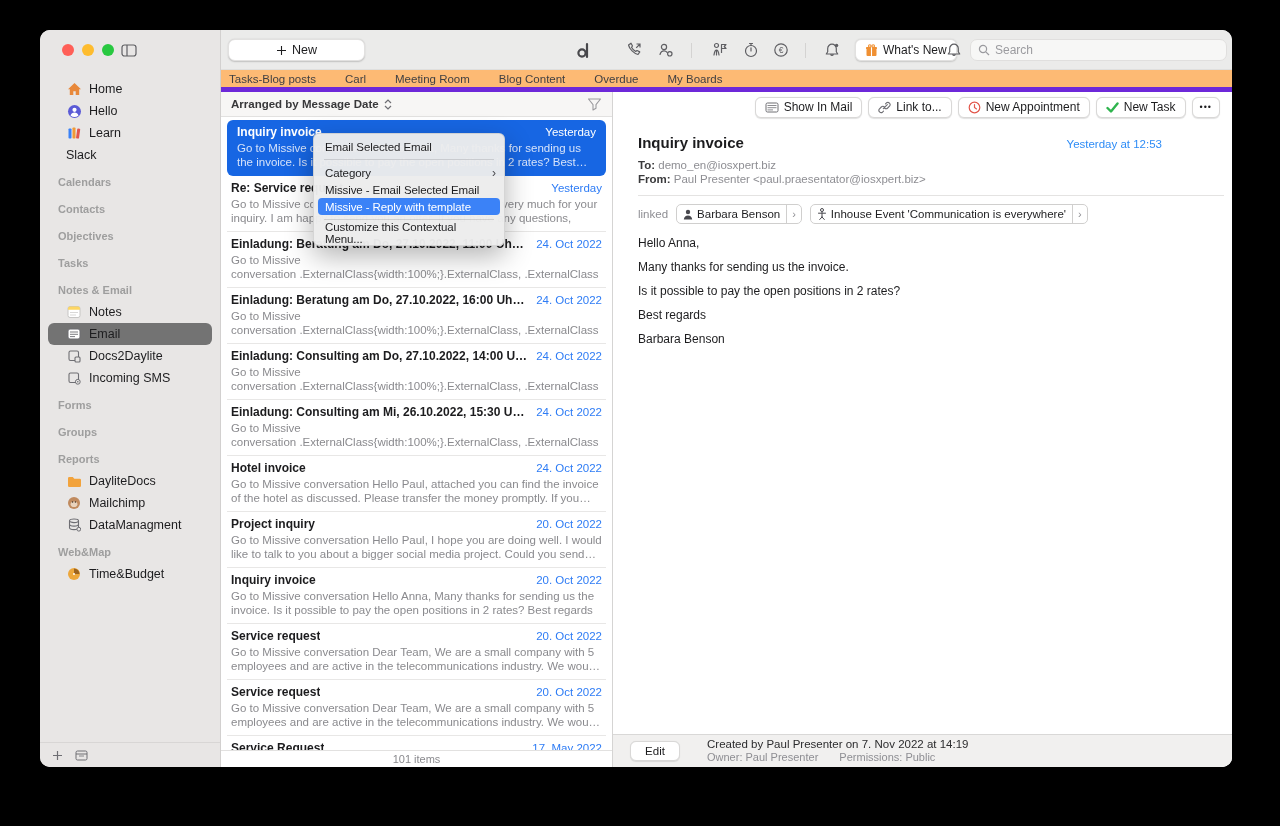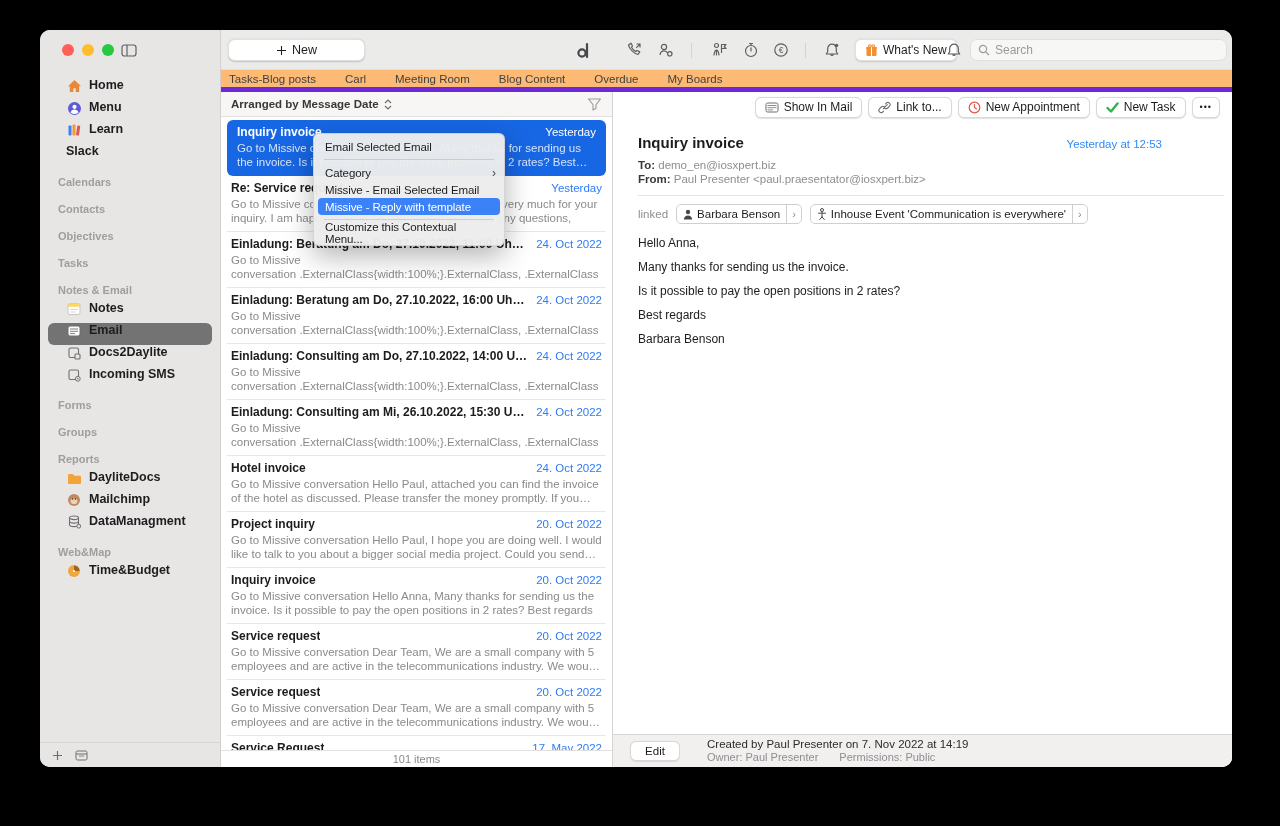--- a/index.html
+++ b/index.html
@@ -6,21 +6,21 @@
   html,body { width:1280px; height:826px; background:#000; font-family:"Liberation Sans", sans-serif; -webkit-font-smoothing:antialiased; }
   .window { position:absolute; left:40px; top:30px; width:1192px; height:737px; background:#fff; border-radius:10px; overflow:hidden; display:flex; box-shadow:0 25px 70px rgba(0,0,0,.7); }
 
   
   .sidebar { width:181px; background:#e8e6e5; border-right:1px solid #d2d0cf; position:relative; flex:none; }
   .traffic { display:flex; gap:8px; padding:14px 0 0 22px; }
   .tl { width:12px; height:12px; border-radius:50%; }
   .tl.red{background:#ff5f57;} .tl.yel{background:#febc2e;} .tl.grn{background:#28c840;}
   .sb-toggle { position:absolute; left:81px; top:14px; color:#5f5f63; }
   .sb-nav { margin-top:22px; }
-  .sb-item { display:flex; height:22px; padding-left:18px; font-size:12.5px; color:#1d1d1f; border-radius:6px; margin:0 8px;font-weight:bold; }
+  .sb-item { display:flex; align-items:center; height:22px; padding-left:18px; font-size:12.5px; color:#1d1d1f; border-radius:6px; margin:0 8px; }
   .sb-item.sel { background:#737373; }
   .sb-icon { width:16px; height:16px; margin-right:7px; display:inline-flex; align-items:center; justify-content:center; flex:none; }
   .sb-item.noicon { padding-left:18px; }
   .sb-section { height:22px; margin-top:5px; display:flex; align-items:center; padding-left:18px; font-size:11px; font-weight:700; color:#9e9e9e; }
   .sb-bottom { position:absolute; left:0; right:0; bottom:0; height:25px; border-top:1px solid #d8d6d5; display:flex; align-items:center; gap:12px; padding-left:12px; color:#5f5f63; }
 
   
   .main { flex:1; display:flex; flex-direction:column; min-width:0; }
   .toolbar { height:40px; background:#ebebea; position:relative; flex:none; border-bottom:1px solid rgba(0,0,0,.05); }
   .new-btn { position:absolute; left:7px; top:9px; width:137px; height:22px; background:#fff; border:1px solid #e2e1e0; border-radius:7px; box-shadow:0 .5px 1.5px rgba(0,0,0,.18); display:flex; align-items:center; justify-content:center; gap:5px; font-size:12.5px; color:#1d1d1f; }
@@ -113,21 +113,21 @@
         <span>Home</span>
       </div>
       <div class="sb-item">
         <span class="sb-icon">
             <svg width="15" height="15" viewBox="0 0 15 15">
               <circle cx="7.5" cy="7.5" r="6.5" fill="#5b5bd6"></circle>
               <circle cx="7.5" cy="5.8" r="2.1" fill="#fff"></circle>
               <path d="M3.5 11.4c.6-2 2.1-3 4-3s3.4 1 4 3a6.5 6.5 0 01-8 0z" fill="#fff"></path>
             </svg>
           </span>
-        <span>Menu</span>
+        <span>Hello</span>
       </div>
       <div class="sb-item">
         <span class="sb-icon">
             <svg width="14" height="14" viewBox="0 0 14 14">
               <rect x="1.5" y="2.5" width="3" height="10" rx=".8" fill="#3b82f7"></rect>
               <rect x="5.5" y="1.5" width="3" height="11" rx=".8" fill="#f09a36"></rect>
               <rect x="9.7" y="2.5" width="3" height="10" rx=".8" fill="#e2574c" transform="rotate(8 11 7)"></rect>
             </svg>
           </span>
         <span>Learn</span>

